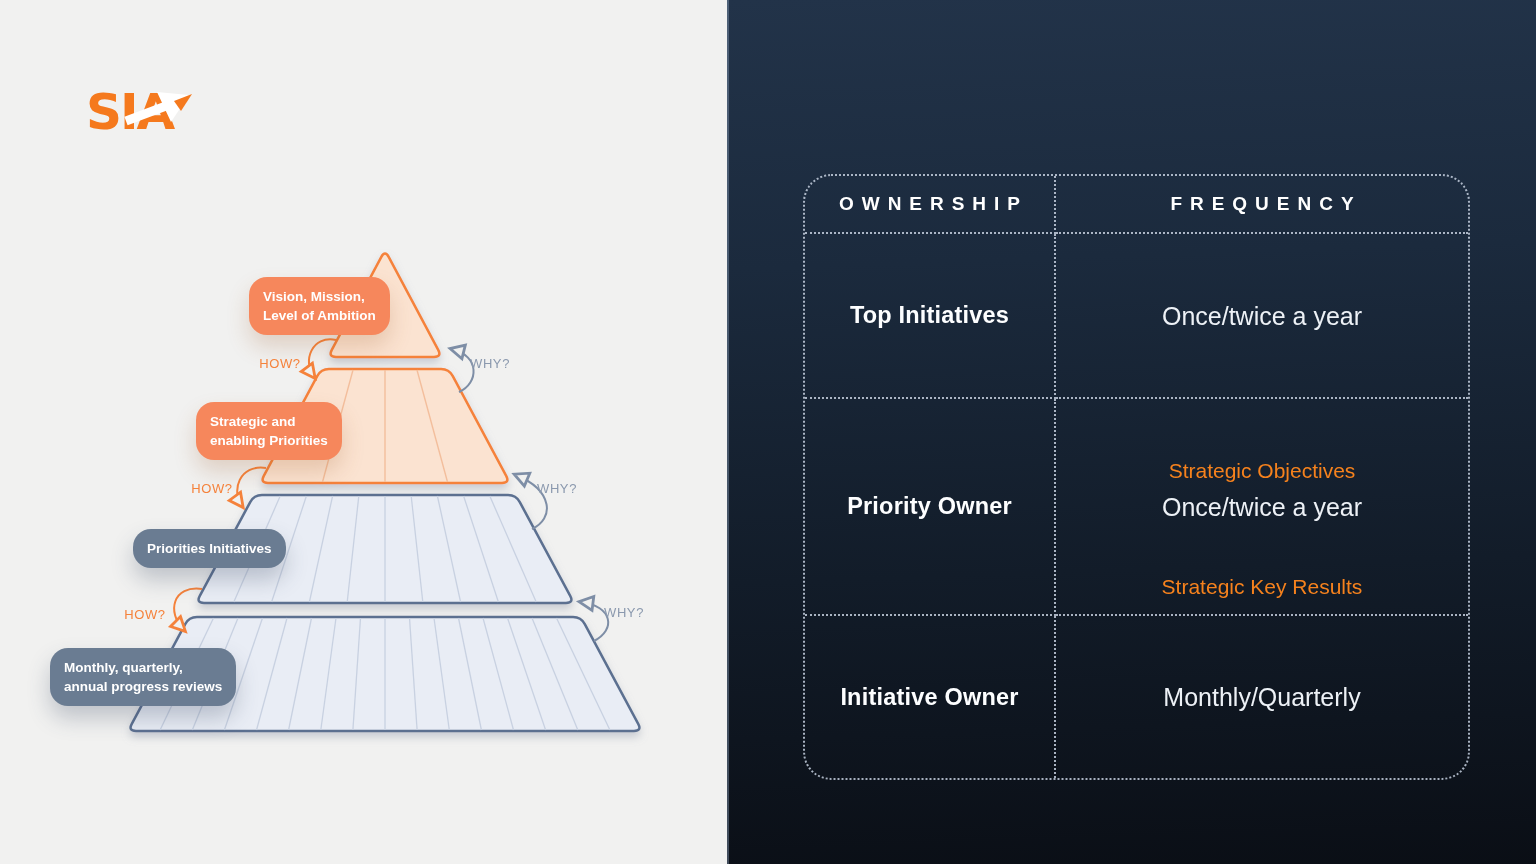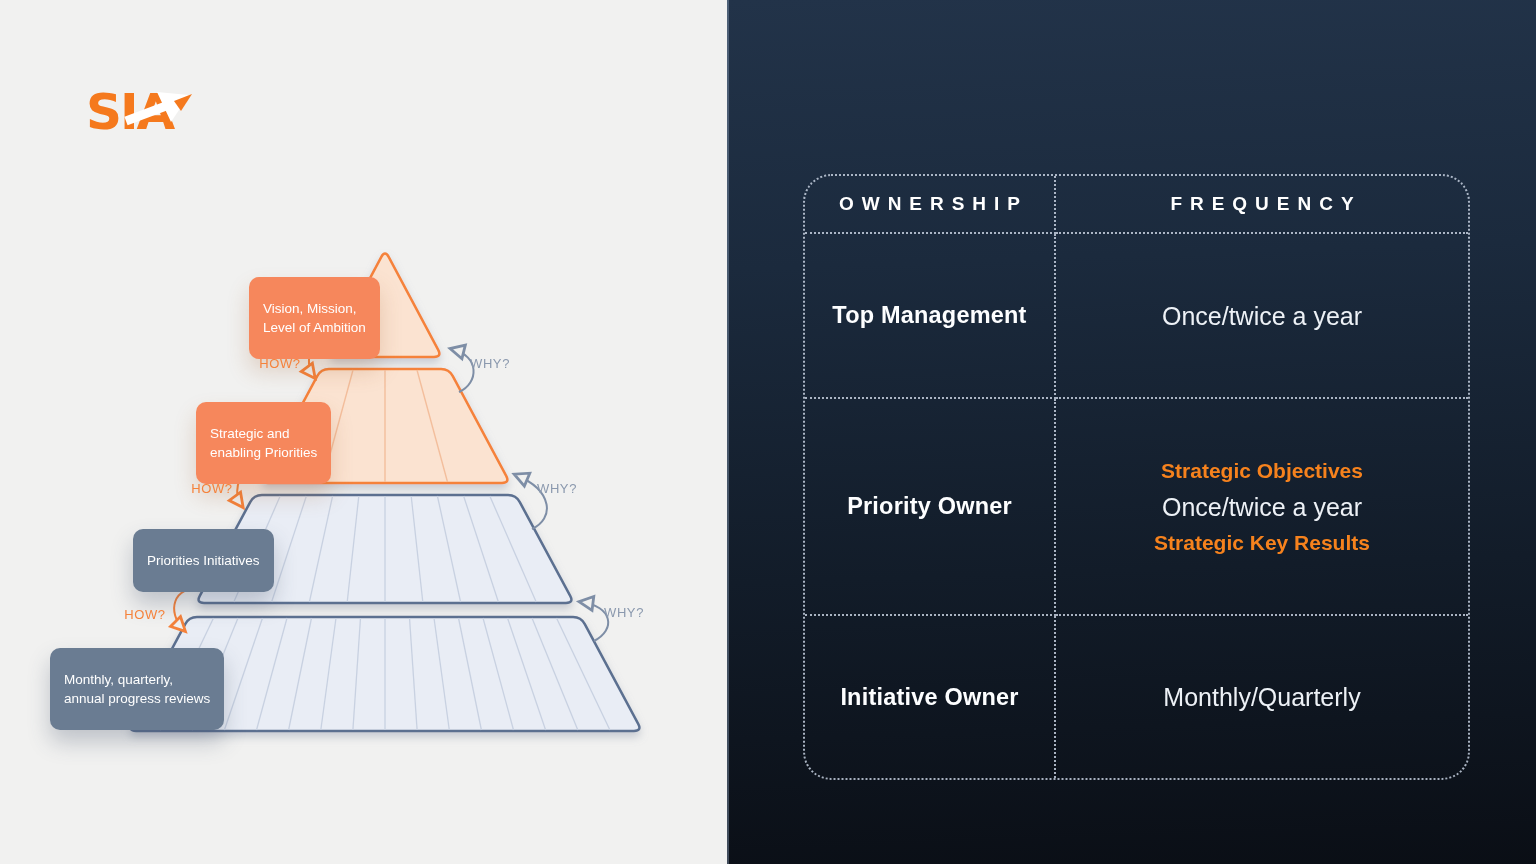--- a/index.html
+++ b/index.html
@@ -4,22 +4,22 @@
 <style>
   html,body{margin:0;padding:0;}
   body{width:1536px;height:864px;overflow:hidden;font-family:"Liberation Sans",sans-serif;}
   .stage{position:relative;width:1536px;height:864px;background:#F1F1F0;}
 
   
   .left-panel{position:absolute;left:0;top:0;width:727px;height:864px;background:#F1F1F0;}
   .logo{position:absolute;left:86px;top:80px;width:125px;height:62px;}
   .pyr-svg{position:absolute;left:0;top:0;width:727px;height:864px;}
 
-  .plabel{position:absolute;border-radius:10px;color:#FFFFFF;font-weight:normal;
-          font-size:13.5px;line-height:1.42;padding:22px 14px;white-space:pre-line;}
+  .plabel{position:absolute;border-radius:18px;color:#FFFFFF;font-weight:bold;
+          font-size:13.5px;line-height:1.42;padding:10px 14px;white-space:pre-line;}
   .plabel.orange{background:#F6875C;box-shadow:0 12px 22px rgba(160,90,40,.22);}
   .plabel.slate{background:#6A7C92;box-shadow:0 12px 22px rgba(60,75,100,.28);}
 
   .qlabel{position:absolute;transform:translate(-50%,-50%);font-size:13px;font-weight:normal;
           letter-spacing:.6px;white-space:nowrap;}
   .qlabel.how{color:#F5823B;}
   .qlabel.why{color:#8B99AE;}
 
   
   .right-panel{position:absolute;left:727px;top:0;width:963px;height:864px;
@@ -29,21 +29,21 @@
 
   .rt{position:absolute;left:76px;top:174px;width:663px;height:602px;
       border:2px dotted rgba(197,207,222,.85);border-radius:28px;
       display:grid;grid-template-columns:251px 1fr;grid-template-rows:58px 165px 217px 1fr;}
   .cell{display:flex;align-items:center;justify-content:center;flex-direction:column;}
   .cell.c1{border-right:2px dotted rgba(197,207,222,.85);}
   .cell.bb{border-bottom:2px dotted rgba(197,207,222,.85);}
   .head span{color:#FFFFFF;font-weight:bold;font-size:19px;letter-spacing:.42em;text-indent:.42em;}
   .owner span{color:#FDFEFF;font-weight:bold;font-size:23.5px;letter-spacing:.2px;}
   .fline{color:#EDF1F6;font-size:25px;line-height:36px;}
-  .fline.hl{color:#F6821D;font-weight:bold;font-size:21px;}
+  .fline.hl{color:#F6821D;font-weight:normal;font-size:21px;margin-top:44px;}
 </style>
 </head>
 <body>
 
 <div class="stage">
 
   <div class="left-panel">
 
     <svg class="logo" viewBox="0 0 125 62">
       <text x="0" y="49" font-family="DejaVu Sans, sans-serif" font-weight="bold" font-size="50" letter-spacing="-2" fill="#F5791D">SIA</text>
@@ -146,21 +146,21 @@
     <div class="rt">
 
       <div class="cell head c1 bb">
         <span>OWNERSHIP</span>
       </div>
       <div class="cell head bb">
         <span>FREQUENCY</span>
       </div>
 
       <div class="cell owner c1 bb">
-        <span>Top Management</span>
+        <span>Top Initiatives</span>
       </div>
       <div class="cell bb">
         <div class="fline">Once/twice a year</div>
       </div>
 
       <div class="cell owner c1 bb">
         <span>Priority Owner</span>
       </div>
       <div class="cell bb">
         <div class="fline hl">Strategic Objectives</div>

